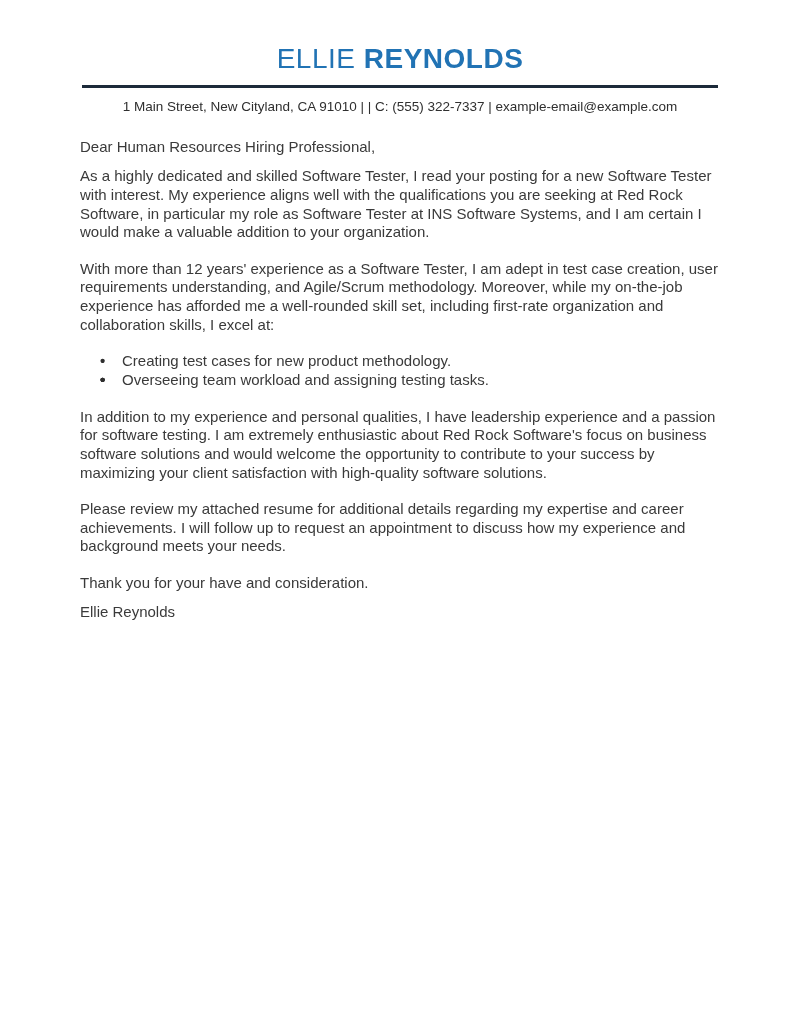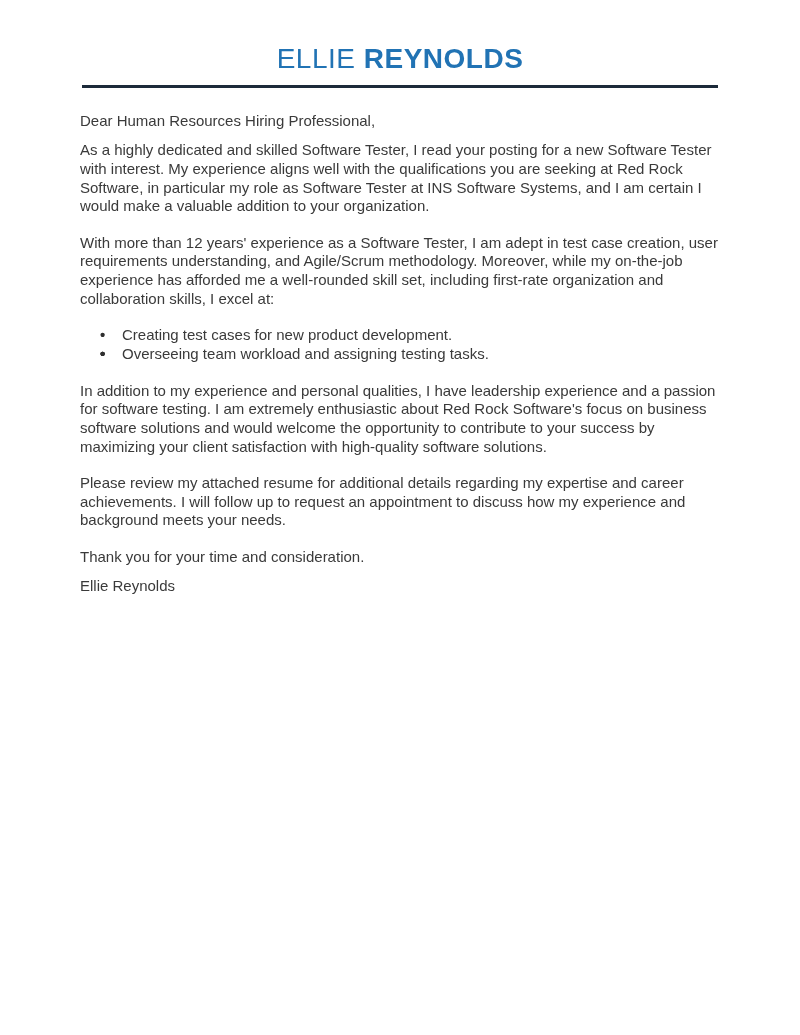--- a/index.html
+++ b/index.html
@@ -92,49 +92,50 @@
 <body>
 
 <div class="page">
 
   <div class="header">
     <div class="name">
       <span class="first">ELLIE</span>
       <span class="last">REYNOLDS</span>
     </div>
     <div class="rule"></div>
+    <div class="contact">1 Main Street, New Cityland, CA 91010 | | C: (555) 322-7337 | example-email@example.com</div>
   </div>
 
   <div class="letter">
     <p class="salutation">Dear Human Resources Hiring Professional,</p>
 
     <p>As a highly dedicated and skilled Software Tester, I read your posting for a new Software Tester with interest. My experience aligns well with the qualifications you are seeking at Red Rock Software, in particular my role as Software Tester at INS Software Systems, and I am certain I would make a valuable addition to your organization.</p>
 
     <p>With more than 12 years' experience as a Software Tester, I am adept in test case creation, user requirements understanding, and Agile/Scrum methodology. Moreover, while my on-the-job experience has afforded me a well-rounded skill set, including first-rate organization and collaboration skills, I excel at:</p>
 
     <ul class="points">
       <li>
         <span class="dot">•</span>
-        <span>Creating test cases for new product development.</span>
+        <span>Creating test cases for new product methodology.</span>
       </li>
       <li>
         <span class="dot">•</span>
       </li>
       <li>
         <span class="dot">•</span>
       </li>
       <li>
         <span class="dot">•</span>
         <span>Overseeing team workload and assigning testing tasks.</span>
       </li>
     </ul>
 
     <p>In addition to my experience and personal qualities, I have leadership experience and a passion for software testing. I am extremely enthusiastic about Red Rock Software's focus on business software solutions and would welcome the opportunity to contribute to your success by maximizing your client satisfaction with high-quality software solutions.</p>
 
     <p>Please review my attached resume for additional details regarding my expertise and career achievements. I will follow up to request an appointment to discuss how my experience and background meets your needs.</p>
 
-    <p class="thanks">Thank you for your time and consideration.</p>
+    <p class="thanks">Thank you for your have and consideration.</p>
 
 
     <p class="signature">Ellie Reynolds</p>
   </div>
 
 </div>
 
 </body></html>

